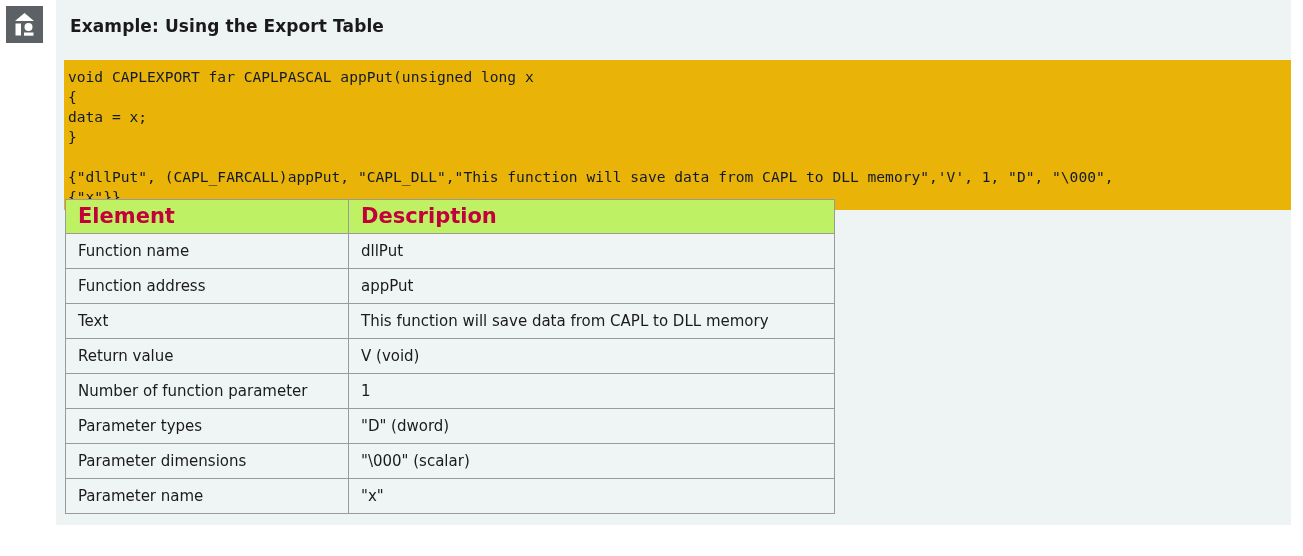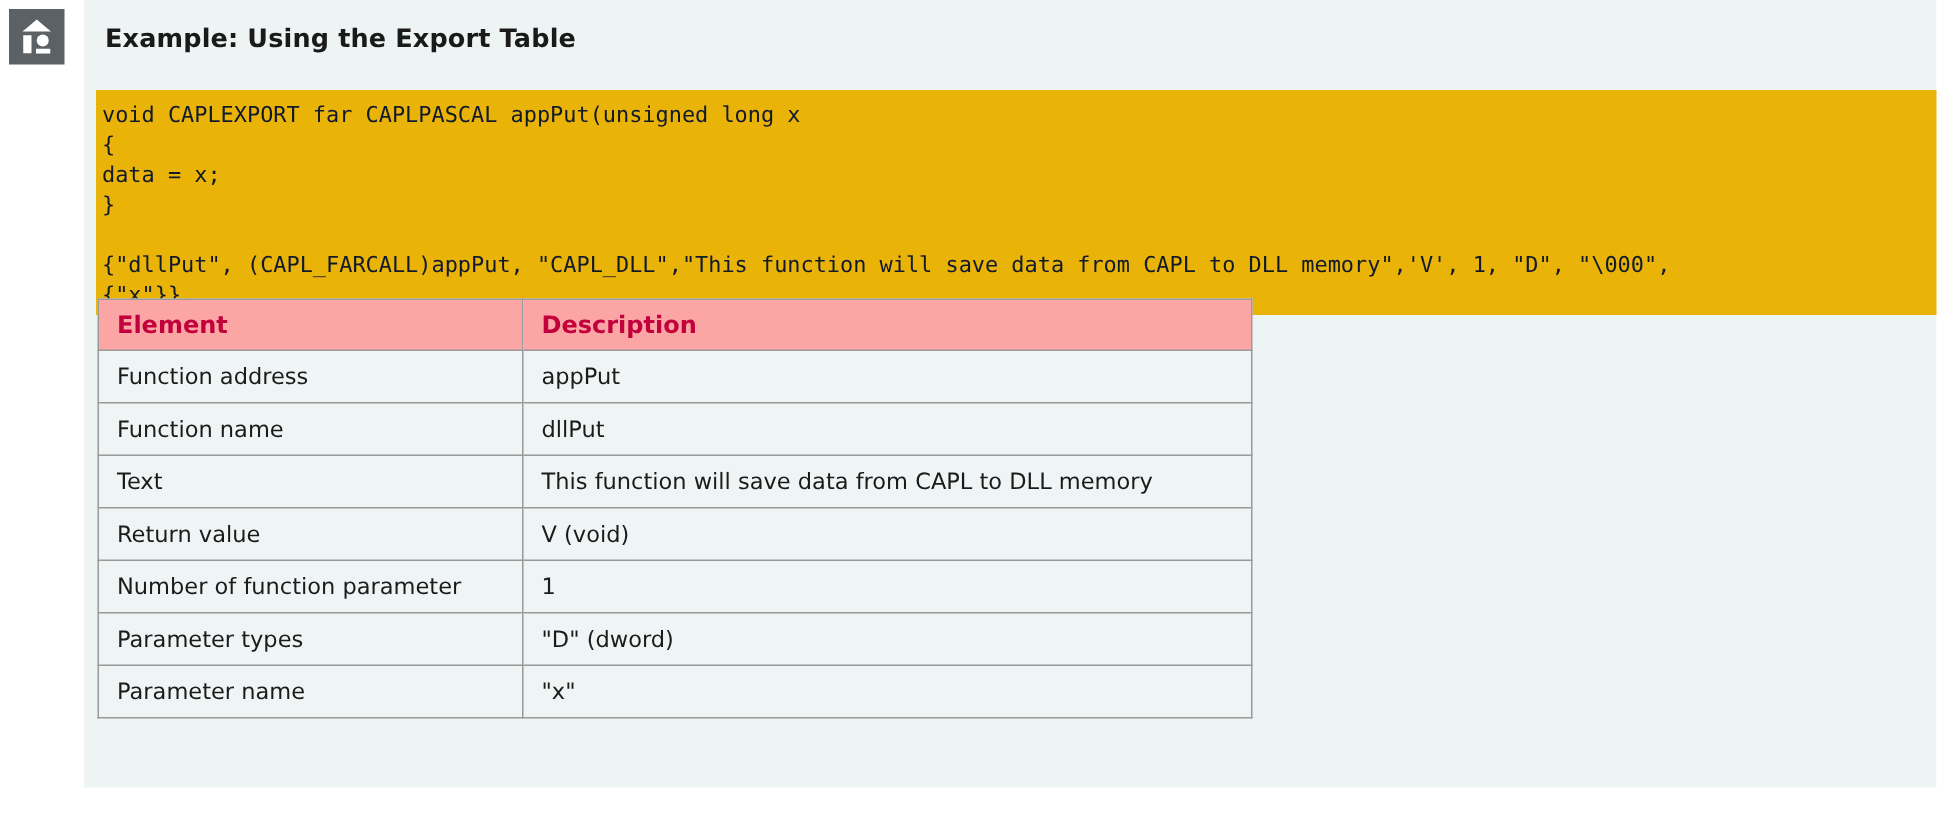--- a/index.html
+++ b/index.html
@@ -106,24 +106,24 @@
     vertical-align: middle;
     padding: 6px 0 6px 12px;
     font-size: 15px;
     color: #1b1b1b;
     height: 22px;
     line-height: 21px;
     overflow: hidden;
     white-space: nowrap;
   }
   .spec-table thead th {
-    background: #fca5a5;
+    background: #bef264;
     color: #c2003c;
     font-weight: bold;
-    font-size: 16px;
+    font-size: 21px;
     height: 21px;
   }
   .spec-table tbody td {
     background: #eff4f4;
   }
 </style>
 </head>
 <body>
 
 <div class="page">
@@ -157,44 +157,48 @@
           <col class="c2">
         </colgroup>
       <thead>
         <tr>
           <th>Element</th>
           <th>Description</th>
         </tr>
       </thead>
       <tbody>
         <tr>
+          <td>Function name</td>
+          <td>dllPut</td>
+        </tr>
+        <tr>
           <td>Function address</td>
           <td>appPut</td>
         </tr>
         <tr>
-          <td>Function name</td>
-          <td>dllPut</td>
-        </tr>
-        <tr>
           <td>Text</td>
           <td>This function will save data from CAPL to DLL memory</td>
         </tr>
         <tr>
           <td>Return value</td>
           <td>V (void)</td>
         </tr>
         <tr>
           <td>Number of function parameter</td>
           <td>1</td>
         </tr>
         <tr>
           <td>Parameter types</td>
           <td>"D" (dword)</td>
         </tr>
         <tr>
+          <td>Parameter dimensions</td>
+          <td>"\000" (scalar)</td>
+        </tr>
+        <tr>
           <td>Parameter name</td>
           <td>"x"</td>
         </tr>
       </tbody>
     </table>
 
   </div>
 
   <div class="right-strip"></div>
 

